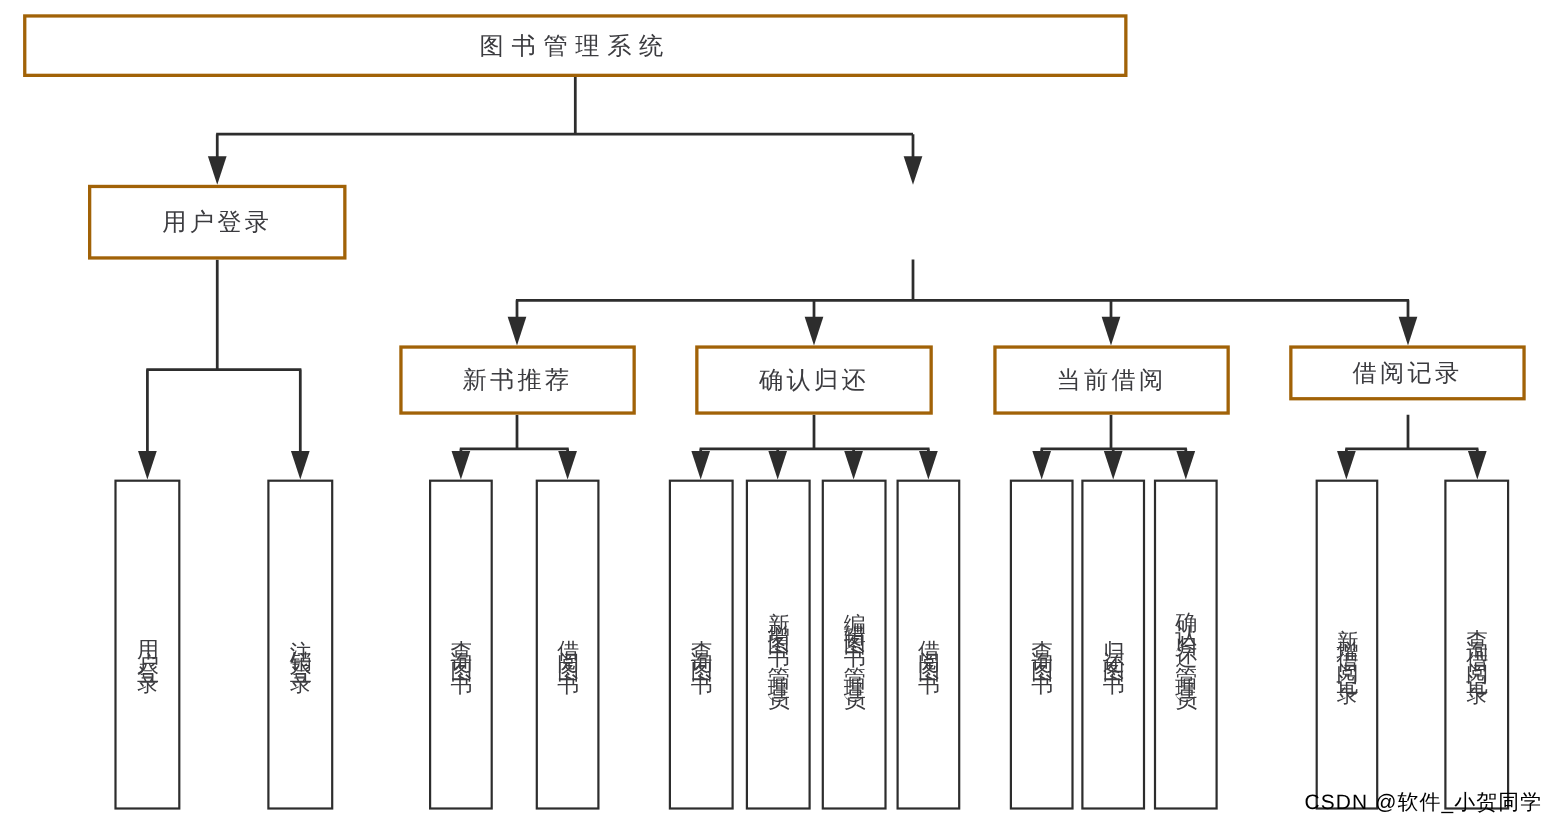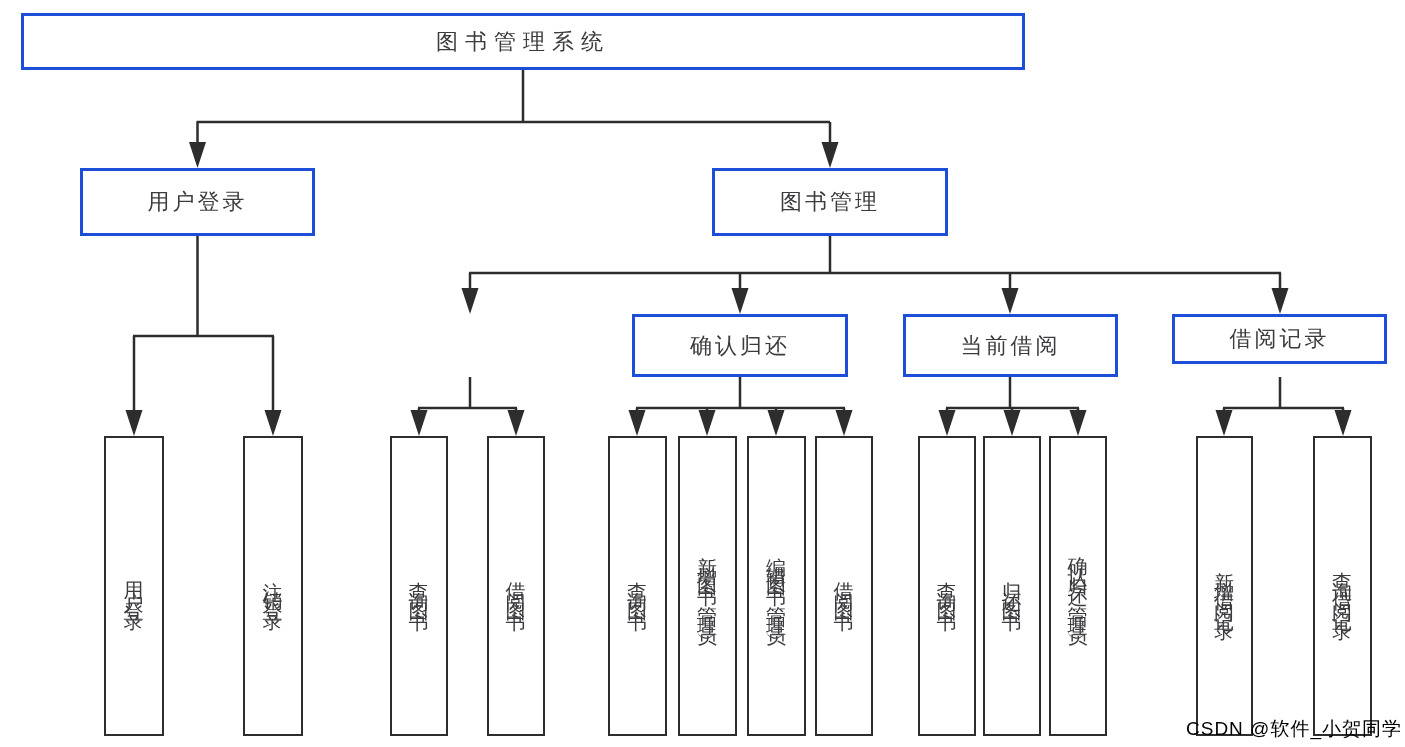--- a/index.html
+++ b/index.html
@@ -12,21 +12,21 @@
     overflow: hidden;
   }
   #connectors {
     position: absolute;
     left: 0; top: 0;
     z-index: 0;
   }
   .hbox {
     position: absolute;
     box-sizing: border-box;
-    border: 3px solid #1d4ed8;
+    border: 3px solid #a16207;
     background: #ffffff;
     display: flex;
     align-items: center;
     justify-content: center;
     font-size: 22px;
     color: #3b3b3f;
     letter-spacing: 3px;
     z-index: 1;
   }
   .hbox.root { letter-spacing: 7px; }
@@ -100,24 +100,24 @@
       </g>
   </svg>
 
   <div class="hbox root" style="left:21px; top:13px; width:1004px; height:57px;">
     <span>图书管理系统</span>
   </div>
 
   <div class="hbox" style="left:80px; top:168px; width:235px; height:68px;">
     <span>用户登录</span>
   </div>
-  <div class="hbox" style="left:712px; top:168px; width:236px; height:68px;">
-    <span>图书管理</span>
+
+  <div class="hbox" style="left:363px; top:314px; width:215px; height:63px;">
+    <span>新书推荐</span>
   </div>
-
   <div class="hbox" style="left:632px; top:314px; width:216px; height:63px;">
     <span>确认归还</span>
   </div>
   <div class="hbox" style="left:903px; top:314px; width:215px; height:63px;">
     <span>当前借阅</span>
   </div>
   <div class="hbox" style="left:1172px; top:314px; width:215px; height:50px;">
     <span>借阅记录</span>
   </div>
 

